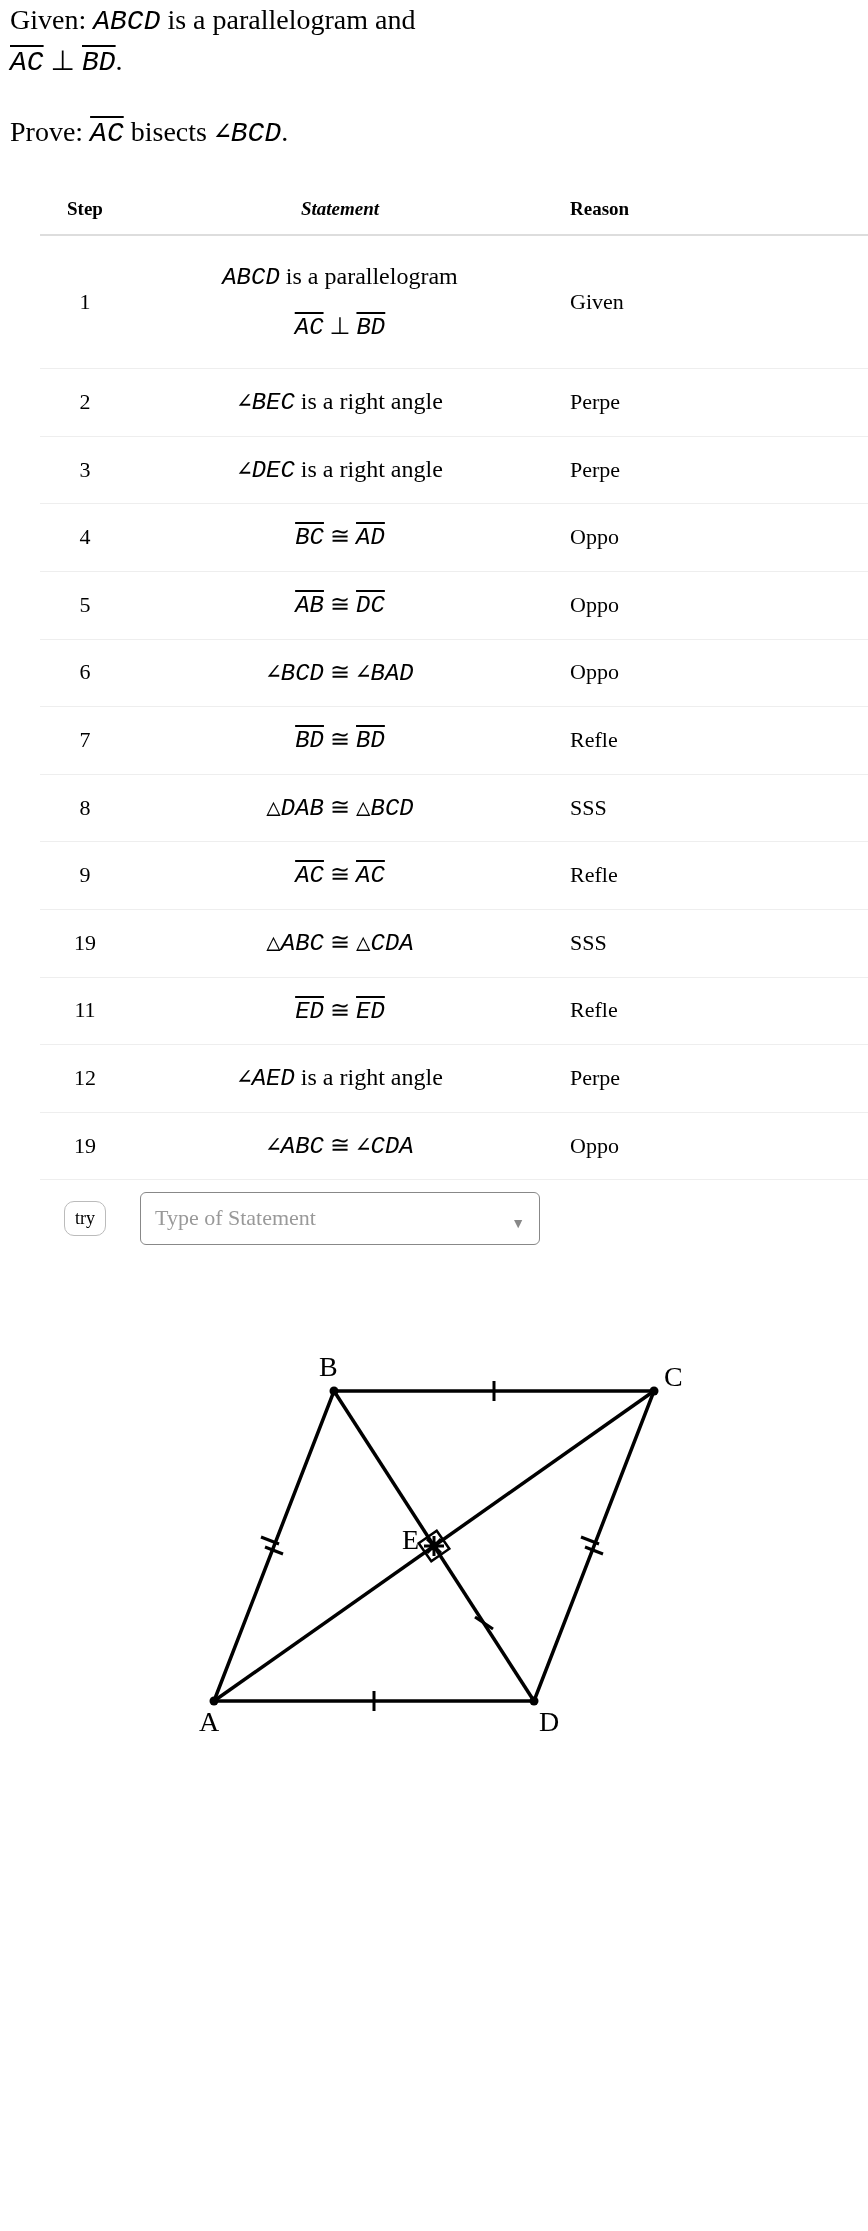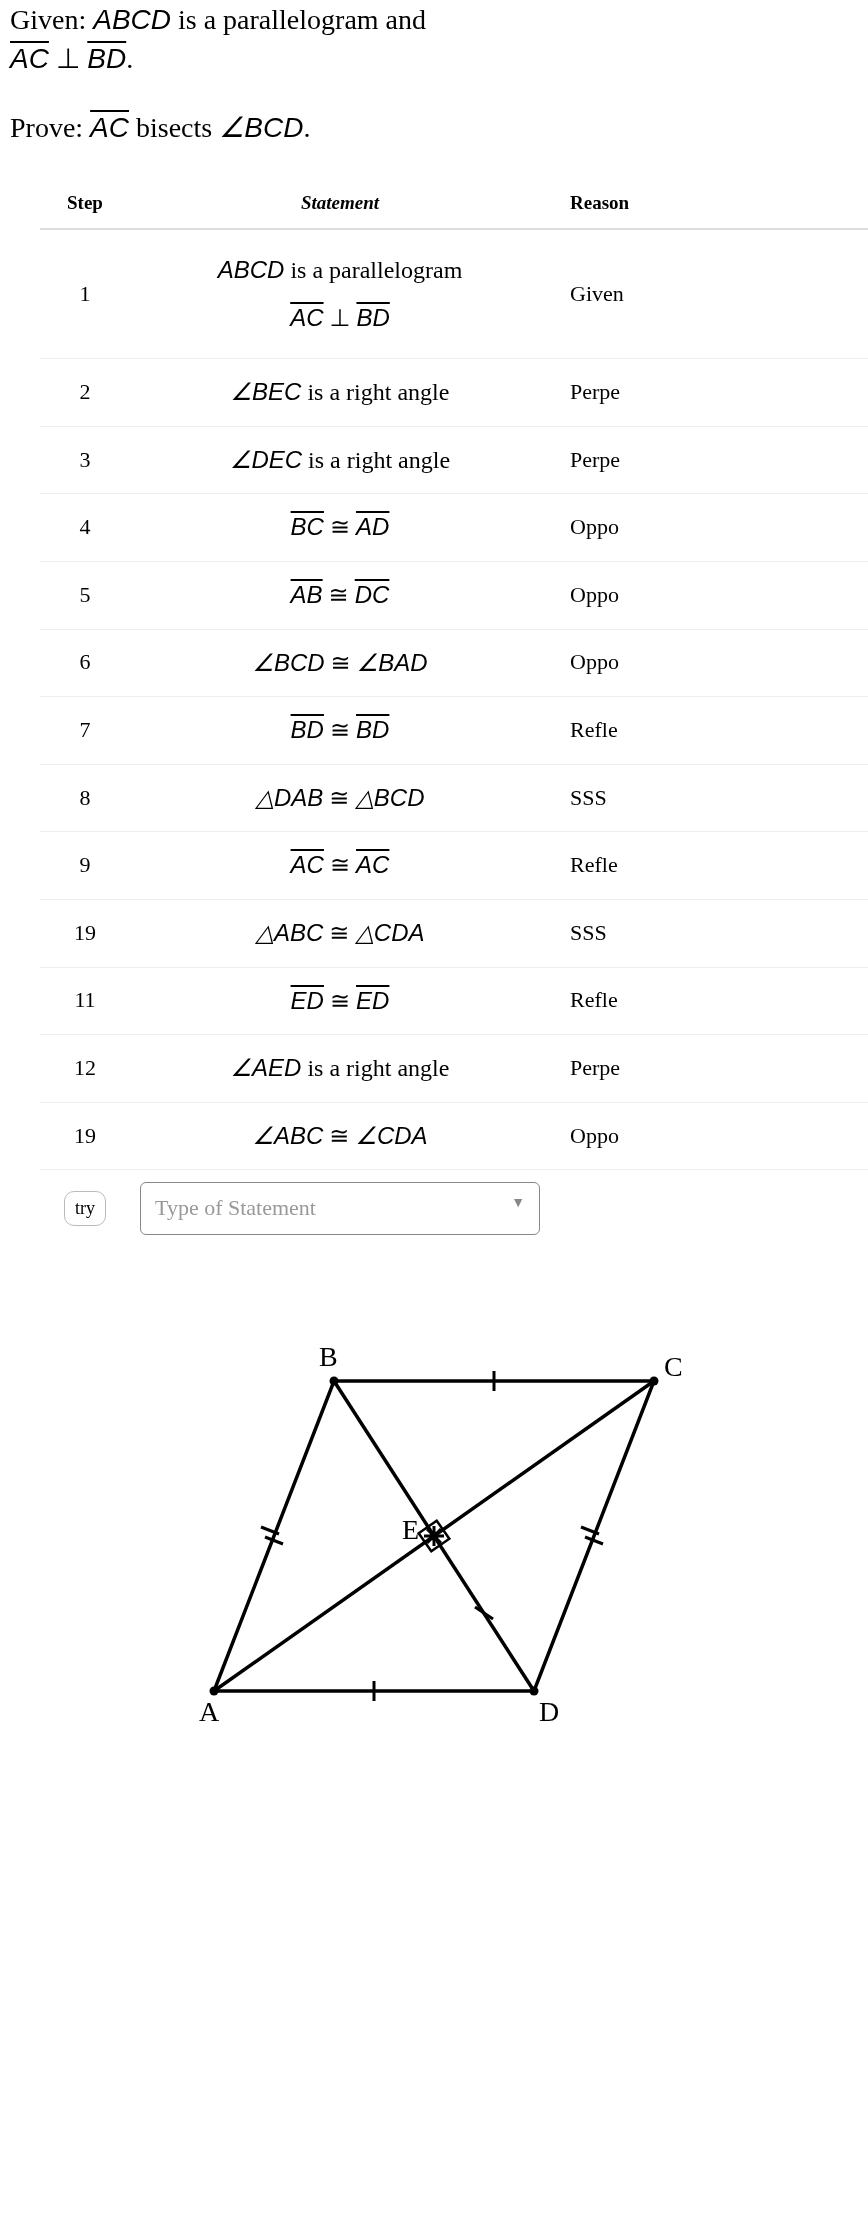--- a/index.html
+++ b/index.html
@@ -11,21 +11,21 @@
     color: #000;
     font-size: 28px;
     line-height: 1.4;
     width: 868px;
   }
   .problem {
     padding: 0 10px;
     margin-bottom: 30px;
   }
   .problem p { margin: 0 0 20px 0; }
-  .math-i { font-style: italic; font-family: Liberation Sans, sans-serif; }
+  .math-i { font-style: italic; font-family: Liberation Mono, monospace; }
   .overline {
     text-decoration: overline;
     text-decoration-thickness: 1.5px;
   }
   table {
     border-collapse: collapse;
     width: 100%;
     margin-left: 40px;
   }
   th {
@@ -67,21 +67,21 @@
   .type-select {
     border: 1px solid #888;
     border-radius: 6px;
     background: #fff;
     padding: 10px 14px;
     font-size: 22px;
     color: #999;
     width: 100%;
     display: flex;
     justify-content: space-between;
-    align-items: flex-start;
+    align-items: flex-end;
     cursor: pointer;
     font-family: Georgia, serif;
   }
   .chevron {
     font-size: 14px;
     color: #888;
   }
   .figure-wrap {
     display: flex;
     justify-content: center;

